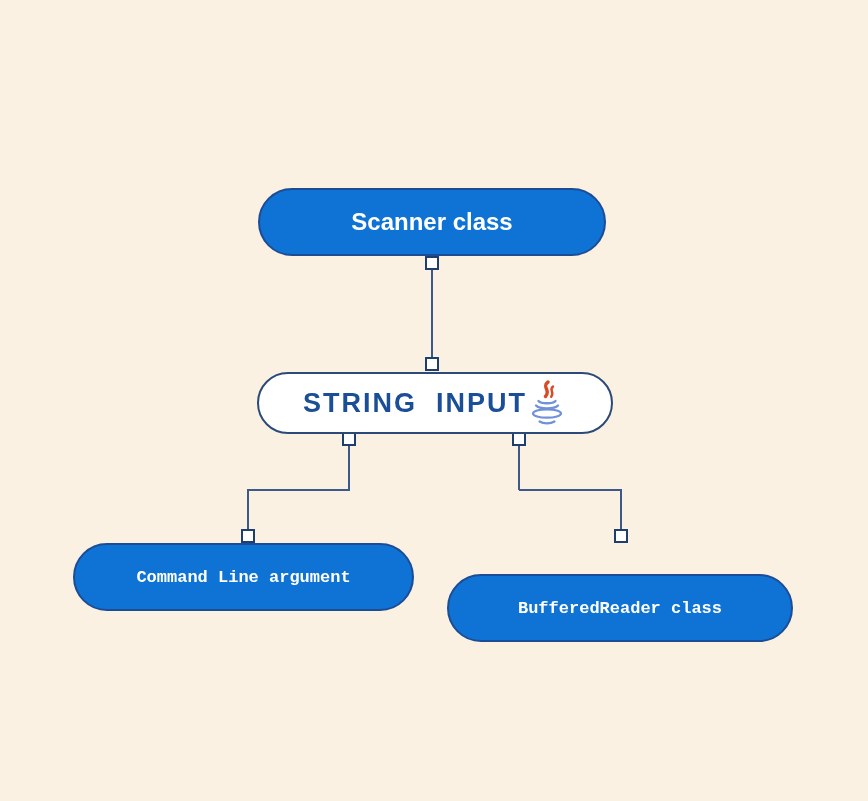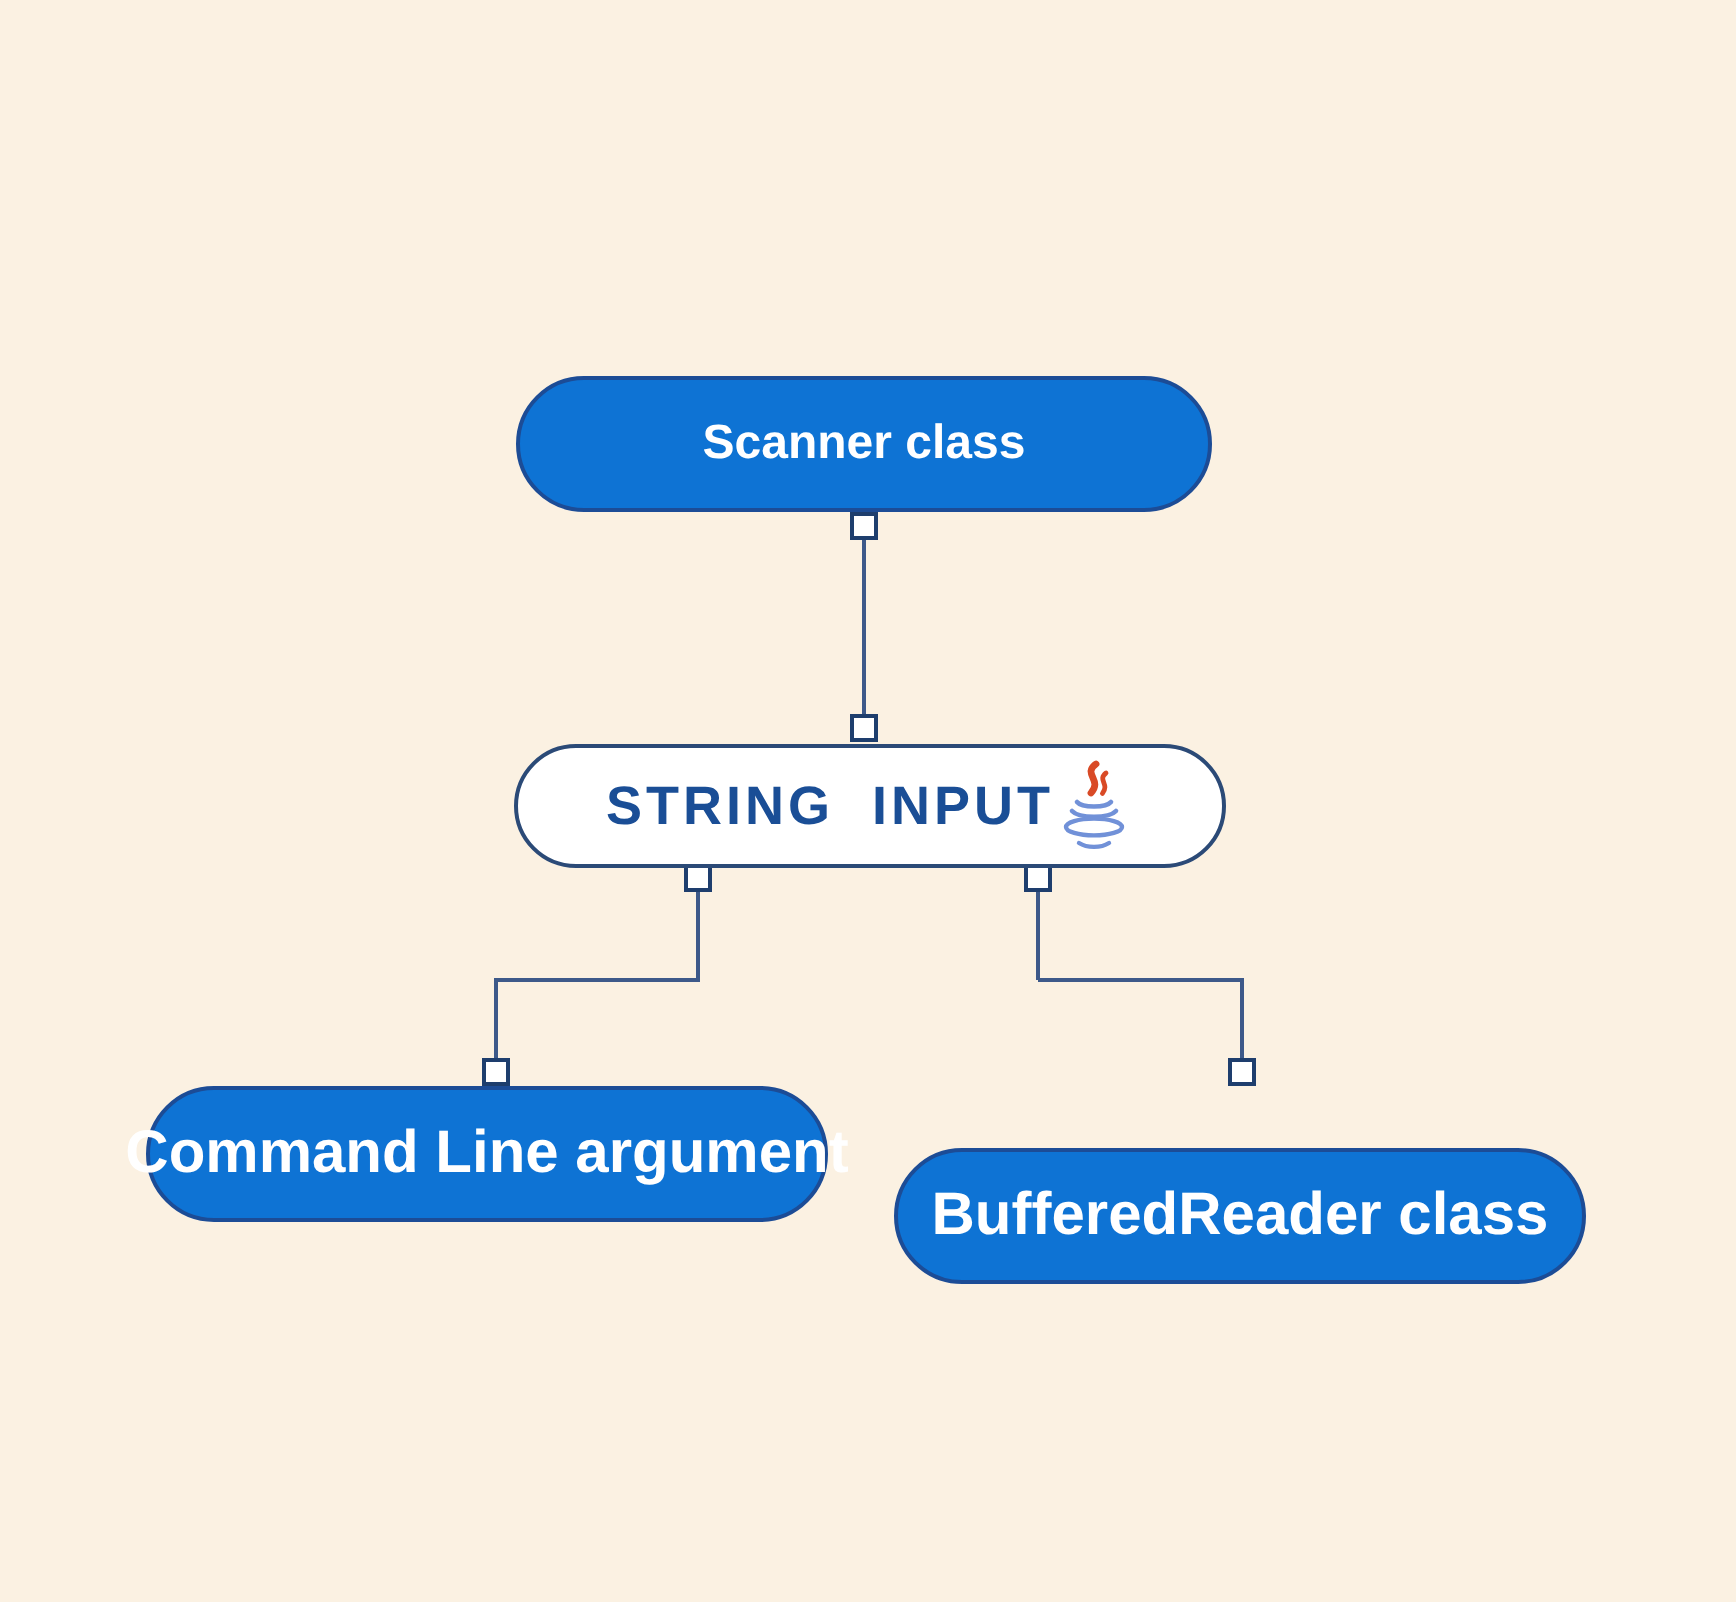--- a/index.html
+++ b/index.html
@@ -58,21 +58,21 @@
   .edge.v{width:2px;}
   .edge.h{height:2px;}
   .port{
     position:absolute;
     width:14px;height:14px;
     box-sizing:border-box;
     background:var(--port-fill);
     border:2px solid var(--port-border);
   }
   .fs24{font-size:24px;}
-  .fs23{font-size:30px;}
+  .fs23{font-size:17px;font-family:Liberation Mono, monospace;}
   .fs27{font-size:27px;letter-spacing:2px;}
 </style>
 </head>
 <body>
 
 <div class="canvas">
 
   <div class="edge v" style="left:431px;top:263px;height:100px;"></div>
   <div class="edge v" style="left:348px;top:444px;height:46px;"></div>
   <div class="edge h" style="left:247px;top:489px;width:103px;"></div>

